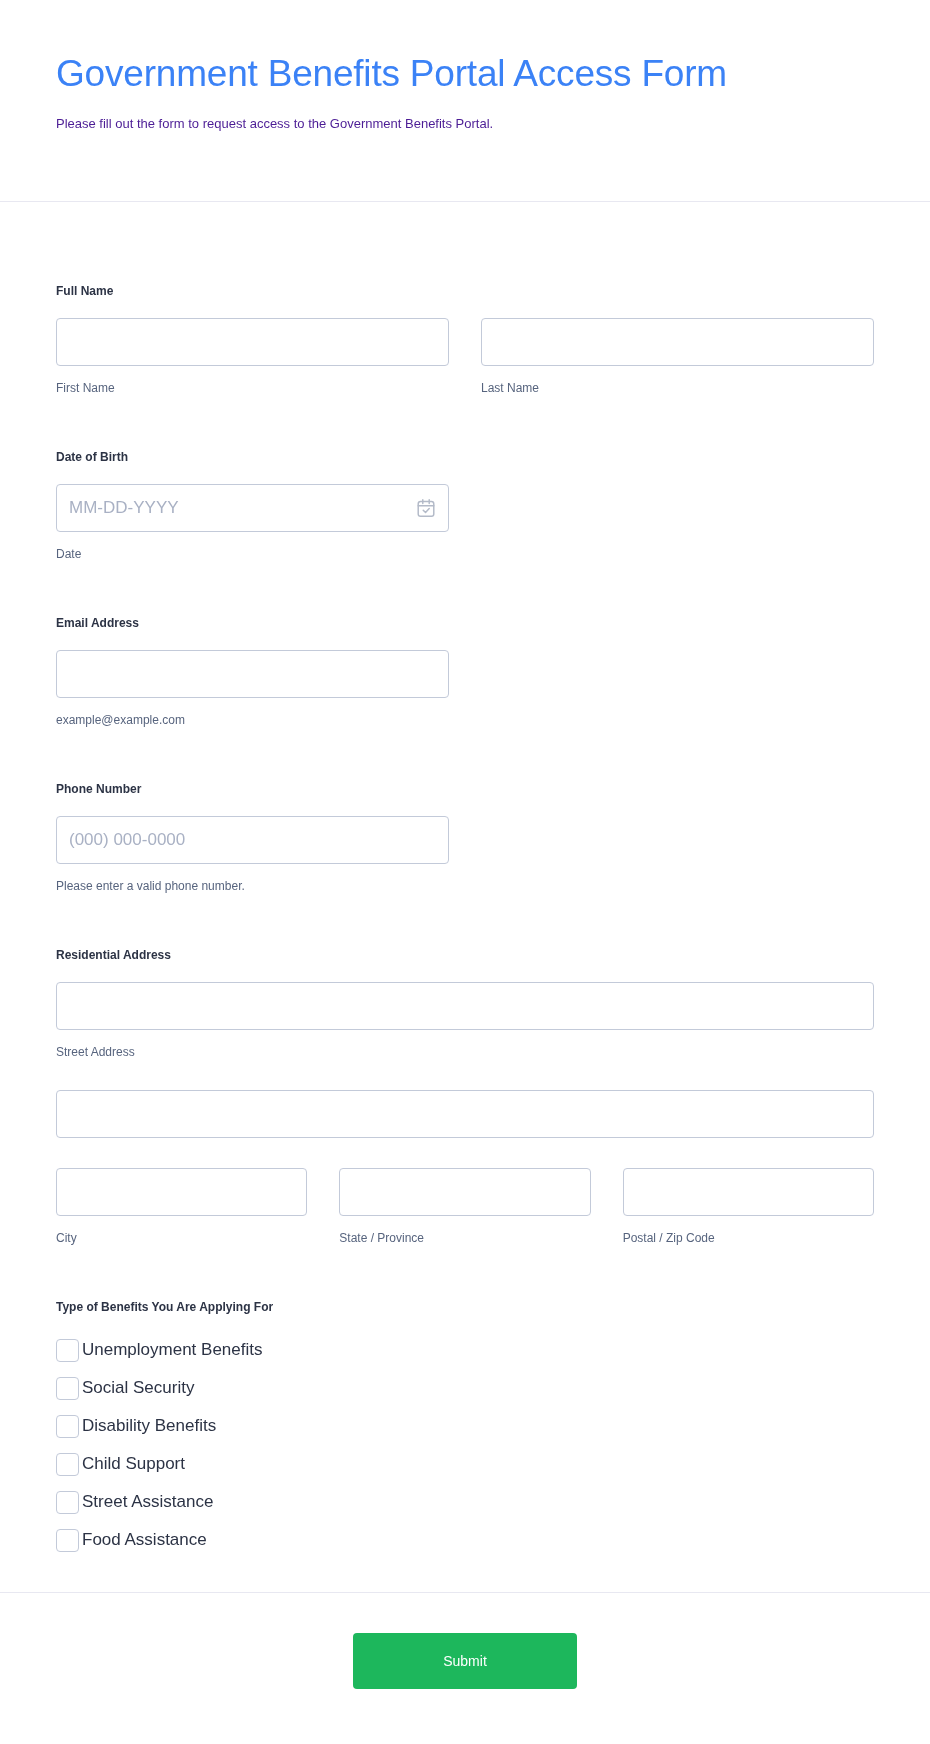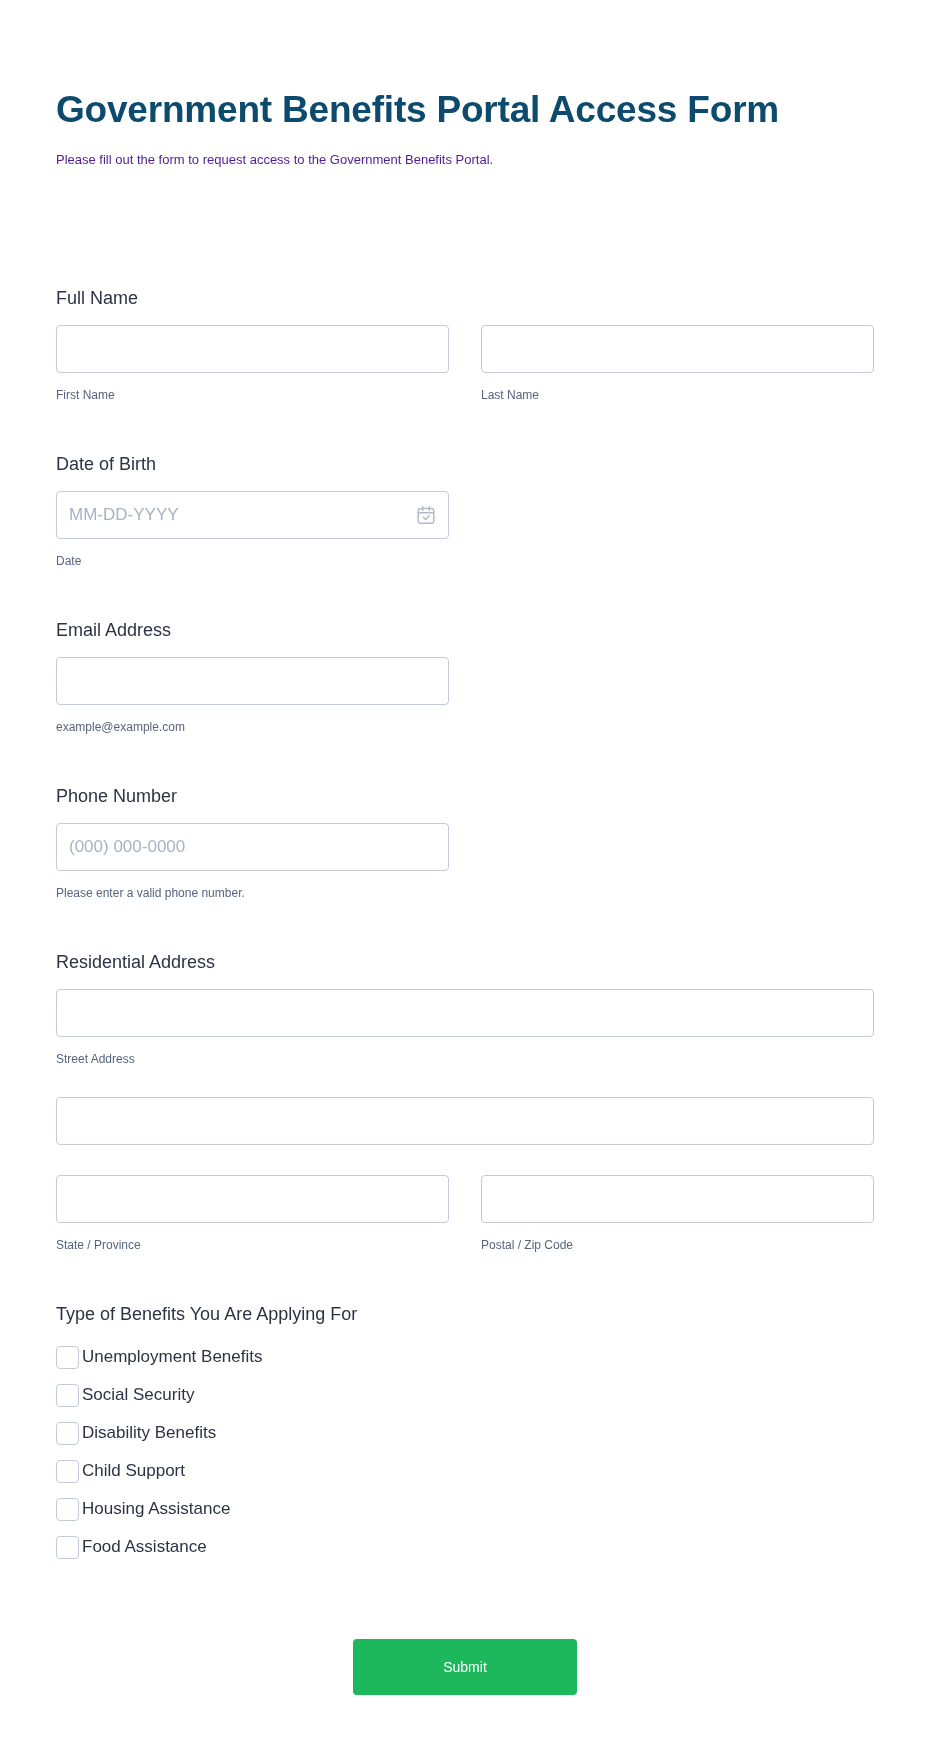--- a/index.html
+++ b/index.html
@@ -10,43 +10,43 @@
     margin: 0 auto;
     font-family: "Liberation Sans", sans-serif;
     color: #2c3345;
   }
   .page { width: 100%; height: 100%; background: #ffffff; display: flex; flex-direction: column; }
 
   
   .form-header { padding: 52px 56px 64px; }
   .form-title {
     font-size: 37px;
-    font-weight: 700;
+    font-weight: 400;
     line-height: 44px;
-    color: #0c4a6e;
+    color: #3b82f6;
     letter-spacing: -0.2px;
-    margin-top: 36px;
   }
   .form-subtitle {
     margin-top: 14px;
     font-size: 13px;
     line-height: 27px;
     color: #4c1d95;
   }
   .divider { height: 1px; background: #e8e8f1; width: 100%; }
 
   
   .form-body { padding: 50px 56px 0; }
   .section { margin-bottom: 50px; }
   .q-label {
-    font-size: 18px;
-    font-weight: 400;
+    font-size: 12px;
+    font-weight: 700;
     line-height: 22px;
     color: #2c3345;
     margin-bottom: 16px;
+    margin-top: 28px;
   }
   .row { display: flex; gap: 32px; }
   .col { flex: 1; min-width: 0; }
   .half { width: calc(50% - 16px); }
 
   input[type="text"] {
     width: 100%;
     height: 48px;
     border: 1px solid #c3cad9;
     border-radius: 4px;
@@ -192,20 +192,24 @@
         <div class="sublabel">Street Address</div>
       </div>
 
       <div class="sub-row">
         <input type="text" aria-label="Street Address Line 2" value="" style="">
       </div>
 
       <div class="sub-row">
         <div class="row">
           <div class="col">
+            <input type="text" aria-label="City" value="" style="">
+            <div class="sublabel">City</div>
+          </div>
+          <div class="col">
             <input type="text" aria-label="State / Province" value="" style="">
             <div class="sublabel">State / Province</div>
           </div>
           <div class="col">
             <input type="text" aria-label="Postal / Zip Code" value="" style="">
             <div class="sublabel">Postal / Zip Code</div>
           </div>
         </div>
       </div>
     </section>
@@ -224,21 +228,21 @@
         <label class="check-row">
           <input type="checkbox" style="">
           <span class="check-label">Disability Benefits</span>
         </label>
         <label class="check-row">
           <input type="checkbox" style="">
           <span class="check-label">Child Support</span>
         </label>
         <label class="check-row">
           <input type="checkbox" style="">
-          <span class="check-label">Housing Assistance</span>
+          <span class="check-label">Street Assistance</span>
         </label>
         <label class="check-row">
           <input type="checkbox" style="">
           <span class="check-label">Food Assistance</span>
         </label>
       </div>
     </section>
 
   </main>
 

